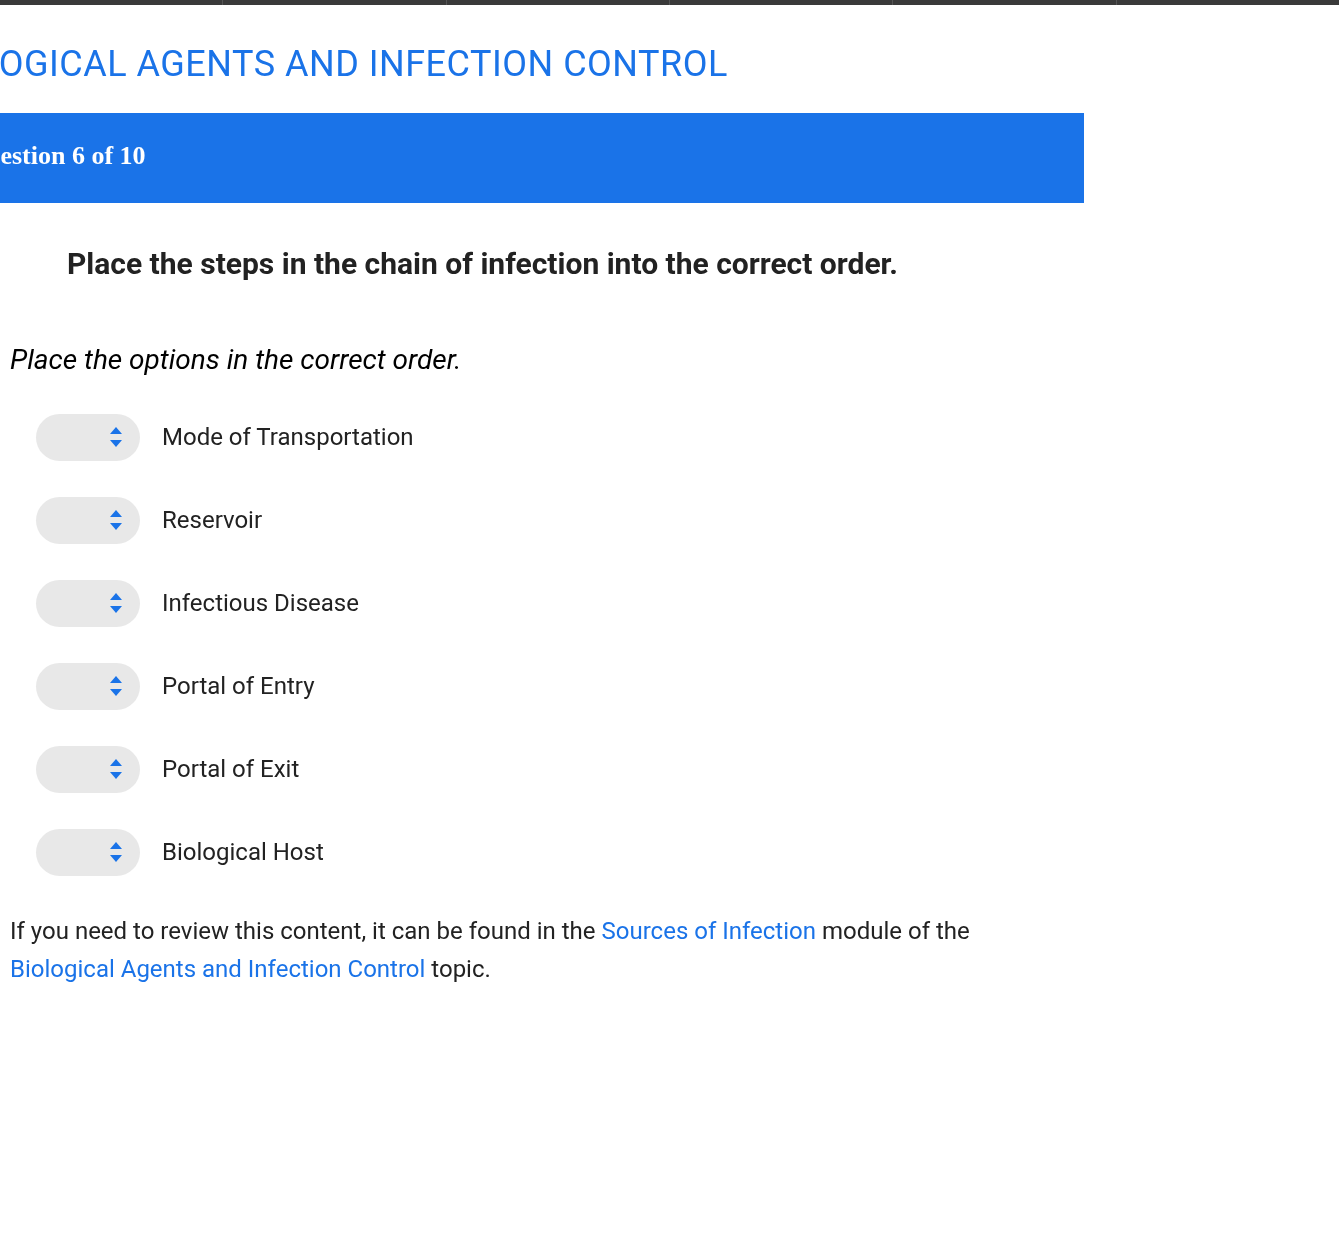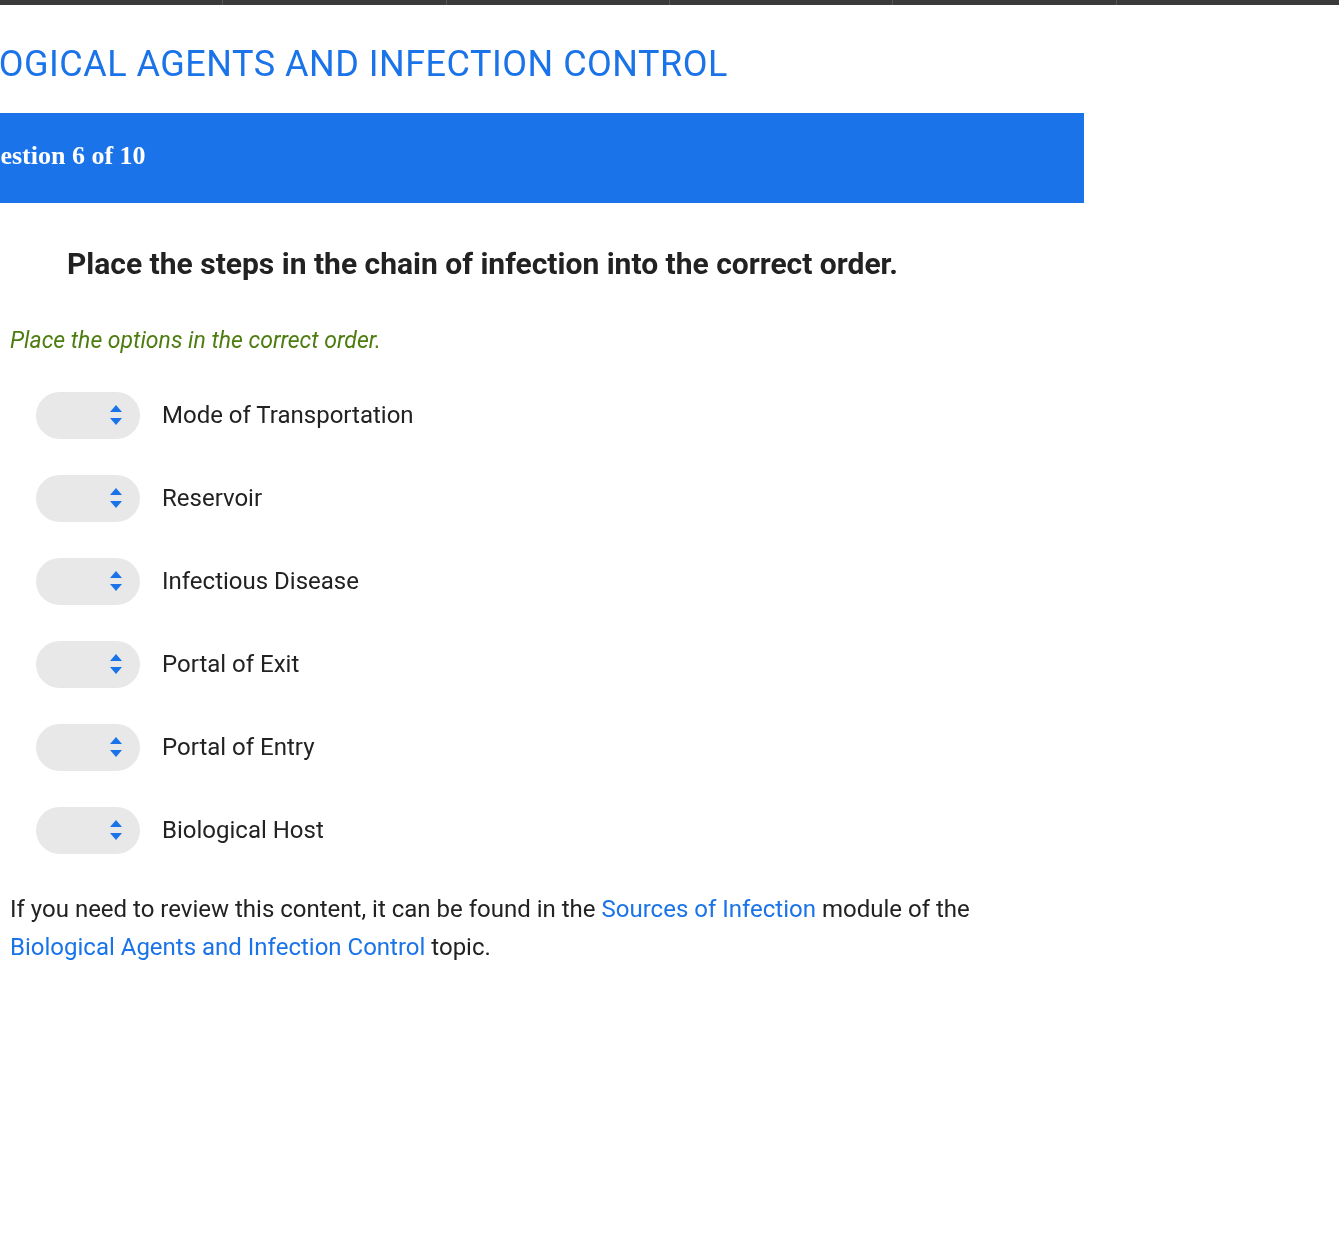--- a/index.html
+++ b/index.html
@@ -52,40 +52,40 @@
     }
     .banner-text {
       margin-left: -14px;
     }
     .question-body {
       padding: 40px 10px 10px 10px;
     }
     .prompt-row {
       display: flex;
       align-items: flex-end;
-      margin-bottom: 44px;
+      margin-bottom: 60px;
       padding-left: 27px;
     }
     .prompt-bar {
       width: 10px;
       background: #e9e9e9;
       margin-right: 20px;
       flex-shrink: 0;
     }
     .prompt-text {
       font-size: 30px;
       font-weight: 700;
       color: #222;
       line-height: 1.25;
       padding-top: 2px;
     }
     .instruction {
       font-style: italic;
-      font-size: 23px;
-      color: #4d7c0f;
+      font-size: 28px;
+      color: #000000;
       margin-bottom: 38px;
     }
     .options {
       padding-left: 26px;
       text-align: right;
     }
     .option-row {
       display: flex;
       align-items: center;
       margin-bottom: 36px;
@@ -188,32 +188,32 @@
       </div>
       <div class="option-row">
         <div class="drag-pill">
           <span class="sort-icon">
             <svg width="16" height="20" viewBox="0 0 16 20">
                 <path d="M8 0 L14 7 L2 7 Z" fill="#1a73e8"></path>
                 <path d="M8 20 L14 13 L2 13 Z" fill="#1a73e8"></path>
               </svg>
           </span>
         </div>
+        <span class="option-label">Portal of Entry</span>
+      </div>
+      <div class="option-row">
+        <div class="drag-pill">
+          <span class="sort-icon">
+            <svg width="16" height="20" viewBox="0 0 16 20">
+                <path d="M8 0 L14 7 L2 7 Z" fill="#1a73e8"></path>
+                <path d="M8 20 L14 13 L2 13 Z" fill="#1a73e8"></path>
+              </svg>
+          </span>
+        </div>
         <span class="option-label">Portal of Exit</span>
-      </div>
-      <div class="option-row">
-        <div class="drag-pill">
-          <span class="sort-icon">
-            <svg width="16" height="20" viewBox="0 0 16 20">
-                <path d="M8 0 L14 7 L2 7 Z" fill="#1a73e8"></path>
-                <path d="M8 20 L14 13 L2 13 Z" fill="#1a73e8"></path>
-              </svg>
-          </span>
-        </div>
-        <span class="option-label">Portal of Entry</span>
       </div>
       <div class="option-row">
         <div class="drag-pill">
           <span class="sort-icon">
             <svg width="16" height="20" viewBox="0 0 16 20">
                 <path d="M8 0 L14 7 L2 7 Z" fill="#1a73e8"></path>
                 <path d="M8 20 L14 13 L2 13 Z" fill="#1a73e8"></path>
               </svg>
           </span>
         </div>

